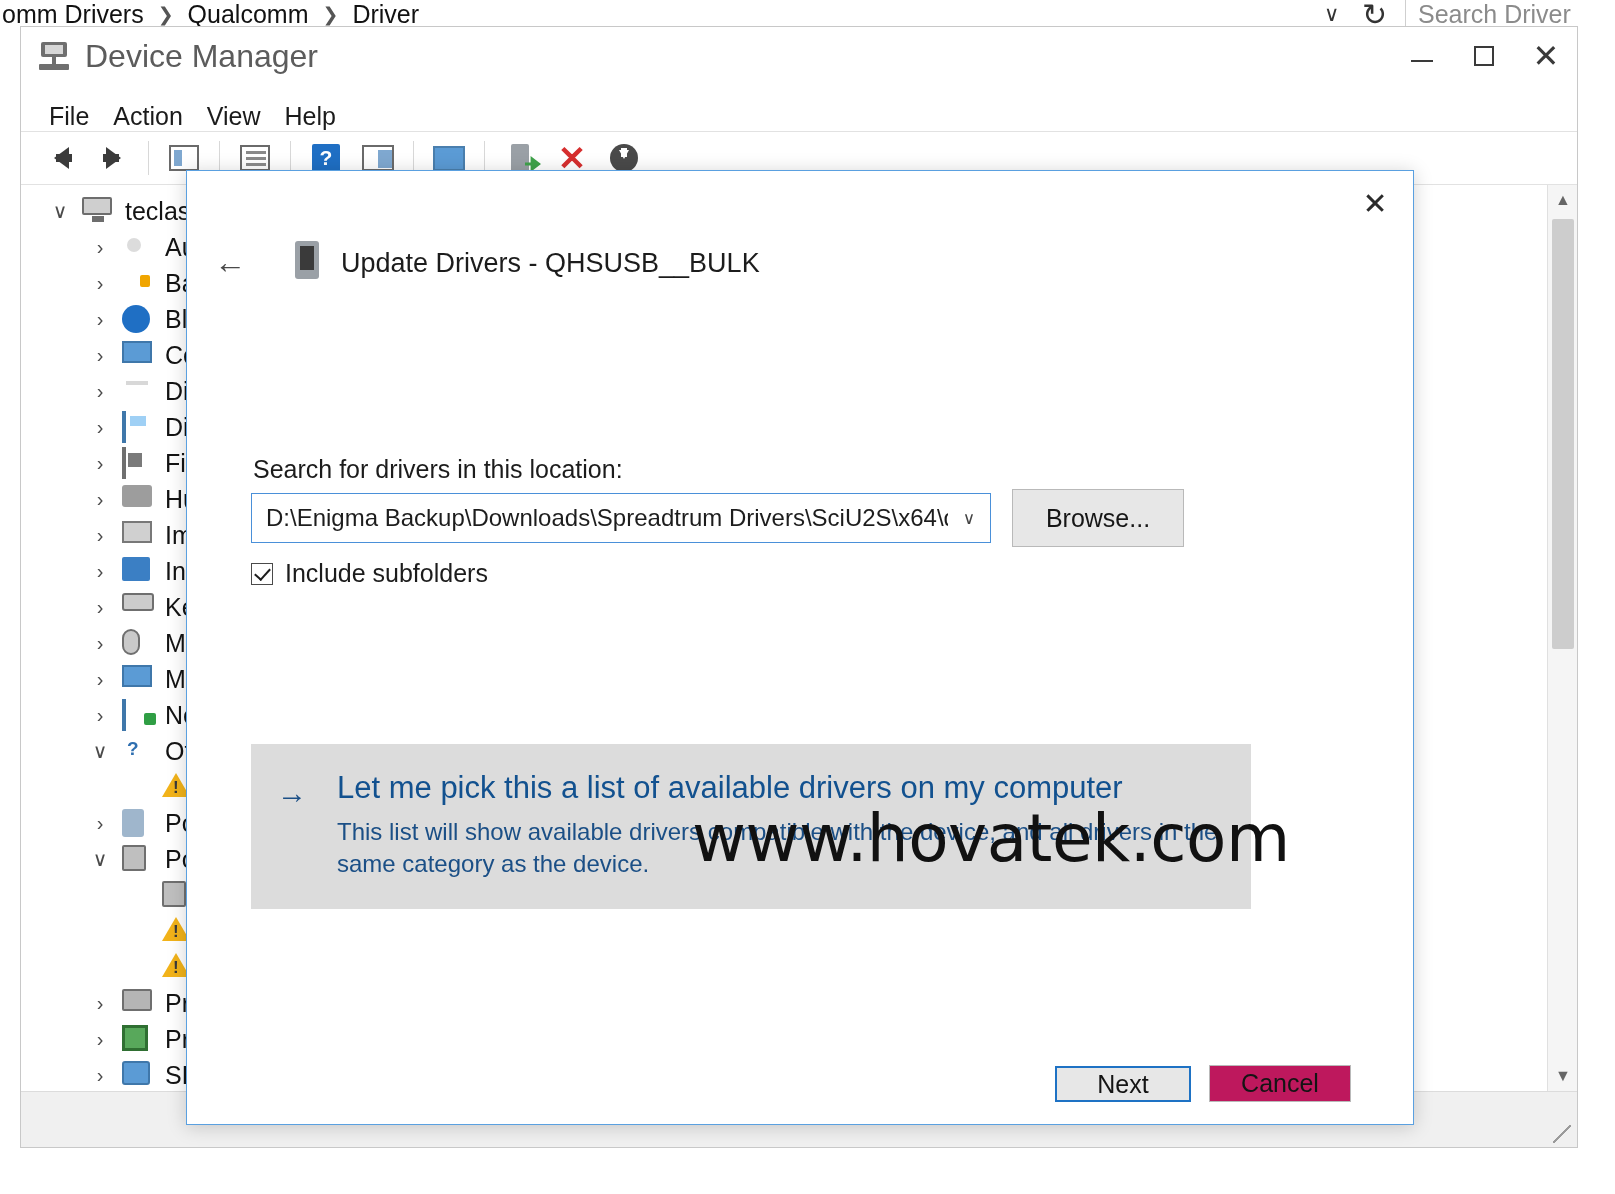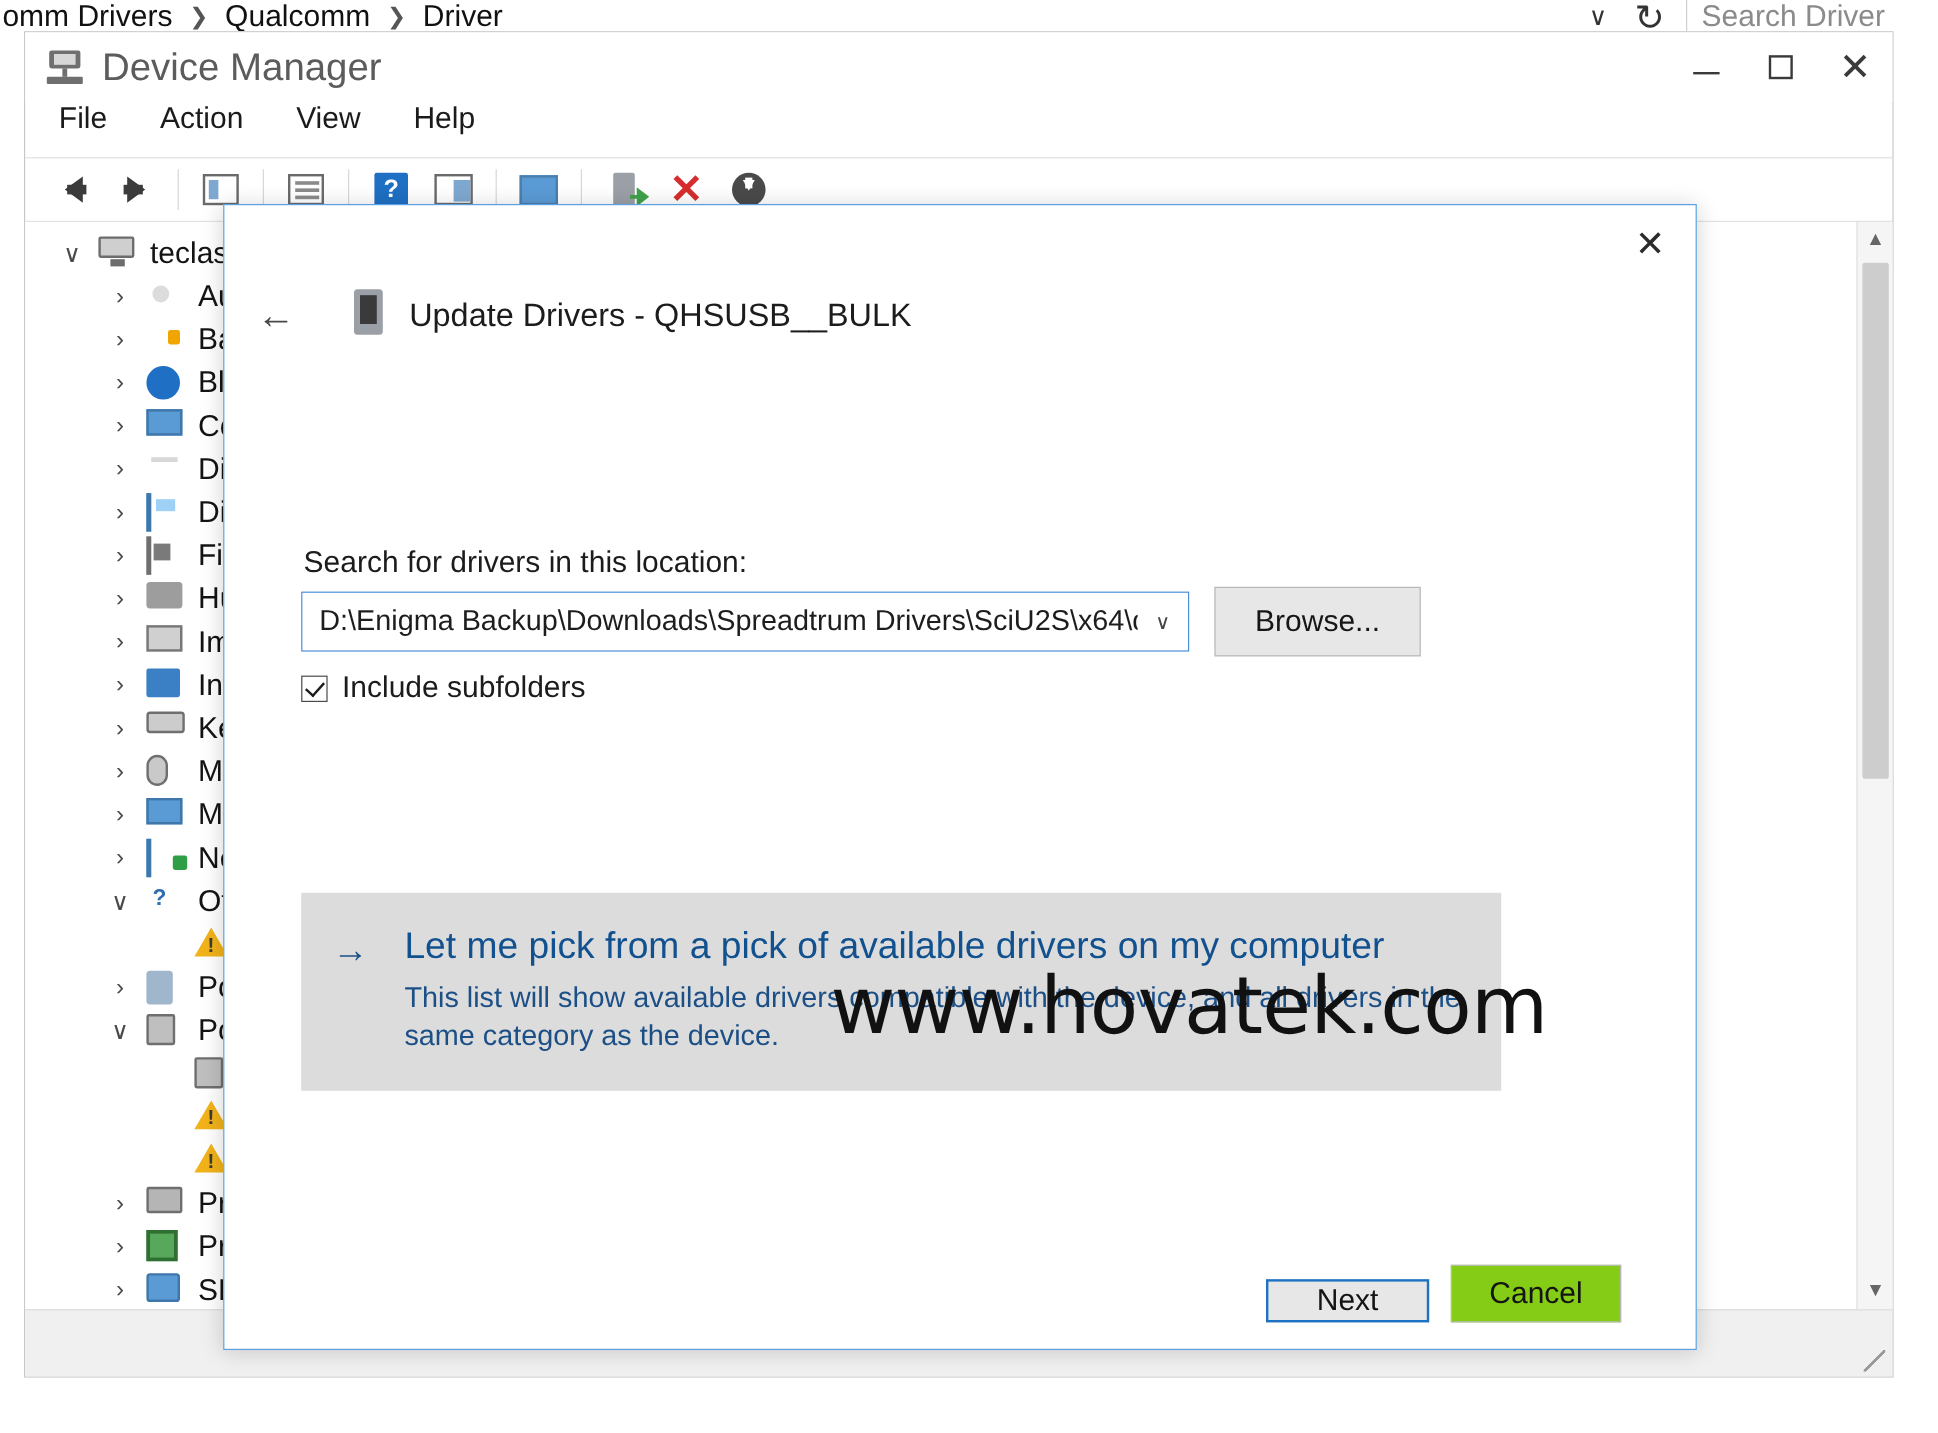--- a/index.html
+++ b/index.html
@@ -115,23 +115,23 @@
     color: #3a3a3a;
   }
   .dm-winbtn .min { width: 22px; height: 2px; background: #3a3a3a; margin-top: 10px;}
   .dm-winbtn .max { width: 20px; height: 20px; border: 2px solid #3a3a3a; }
   .dm-winbtn .cls { font-size: 32px; line-height: 1; font-weight: 300; }
 
   
   .dm-menubar {
     height: 46px;
     display: flex;
-    align-items: flex-start;
+    align-items: flex-end;
     padding-left: 28px;
-    gap: 44px;
+    gap: 24px;
     font-size: 25px;
     color: #1b1b1b;
   }
   .dm-menubar span { cursor: default; }
 
   .dm-toolbar {
     height: 54px;
     border-top: 1px solid #e2e2e2;
     border-bottom: 1px solid #e2e2e2;
     display: flex;
@@ -482,22 +482,22 @@
     width: 136px; height: 36px;
     background: #e7e7e7;
     border: 2px solid #1e72c4;
     font-size: 25px;
     color: #141414;
     display: flex; align-items: center; justify-content: center;
   }
   .btn-cancel {
     position: absolute;
     right: 62px; bottom: 22px;
-    width: 142px; height: 48px;
-    background: #84cc16;
+    width: 142px; height: 37px;
+    background: #be185d;
     border: 1px solid #b9b9b9;
     font-size: 25px;
     color: #141414;
     display: flex; align-items: center; justify-content: center;
   }
 </style>
 </head>
 <body>
 
 <div id="root">
@@ -777,21 +777,21 @@
 
     <div class="dlg-browse">Browse...</div>
 
     <div class="dlg-check">
       <span class="box"></span>
       <span>Include subfolders</span>
     </div>
 
     <div class="dlg-option">
       <span class="arrow">→</span>
-      <div class="opt-title">Let me pick from a pick of available drivers on my computer</div>
+      <div class="opt-title">Let me pick this a list of available drivers on my computer</div>
       <div class="opt-desc">This list will show available drivers compatible with the device, and all drivers in the same category as the device.</div>
     </div>
 
     <div class="dlg-footer">
       <div class="btn-next">Next</div>
       <div class="btn-cancel">Cancel</div>
     </div>
   </div>
 
   <div class="watermark">www.hovatek.com</div>

